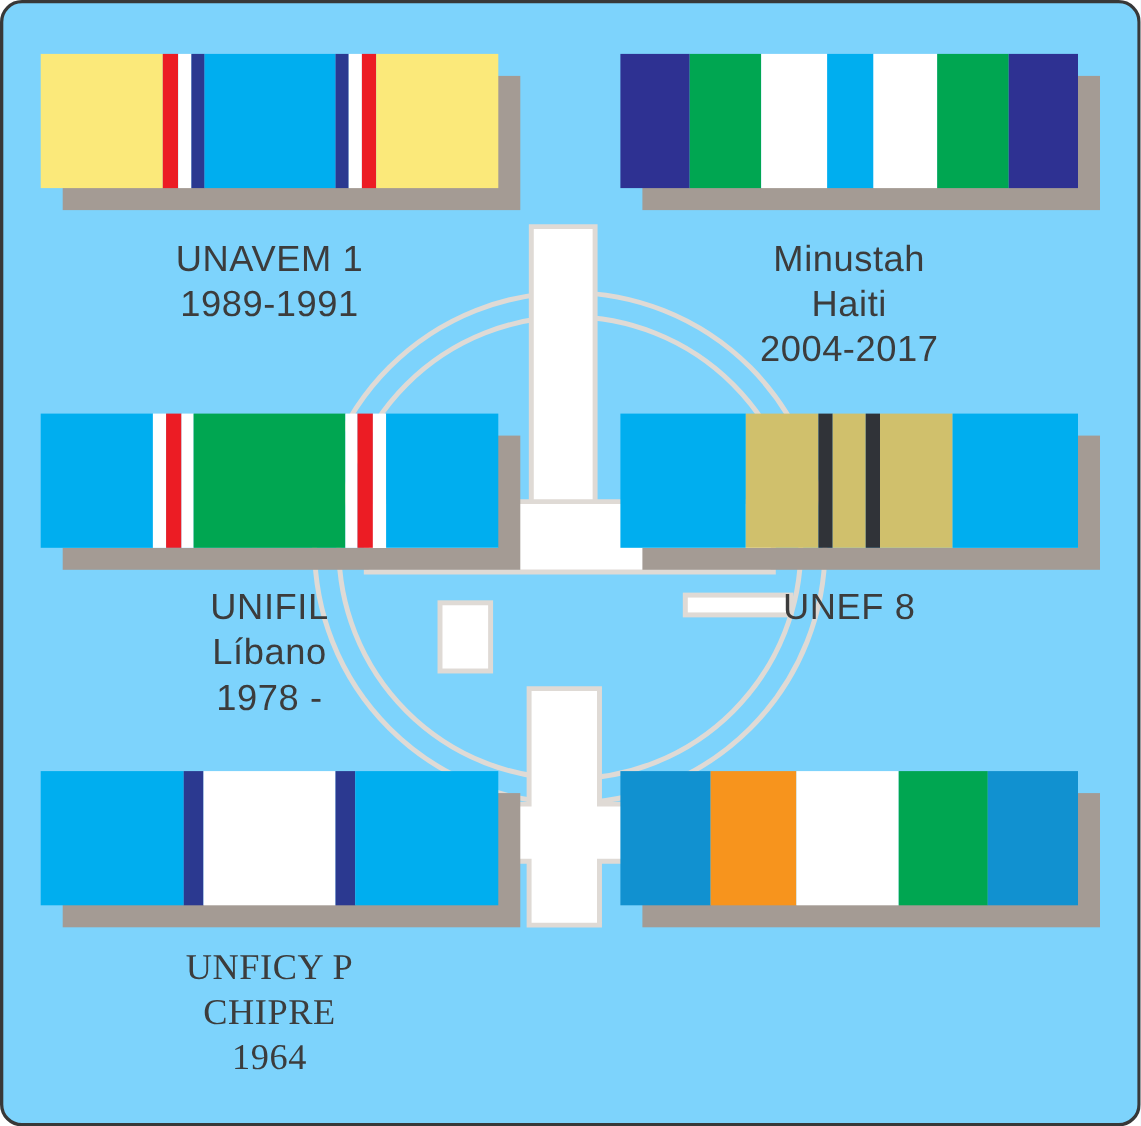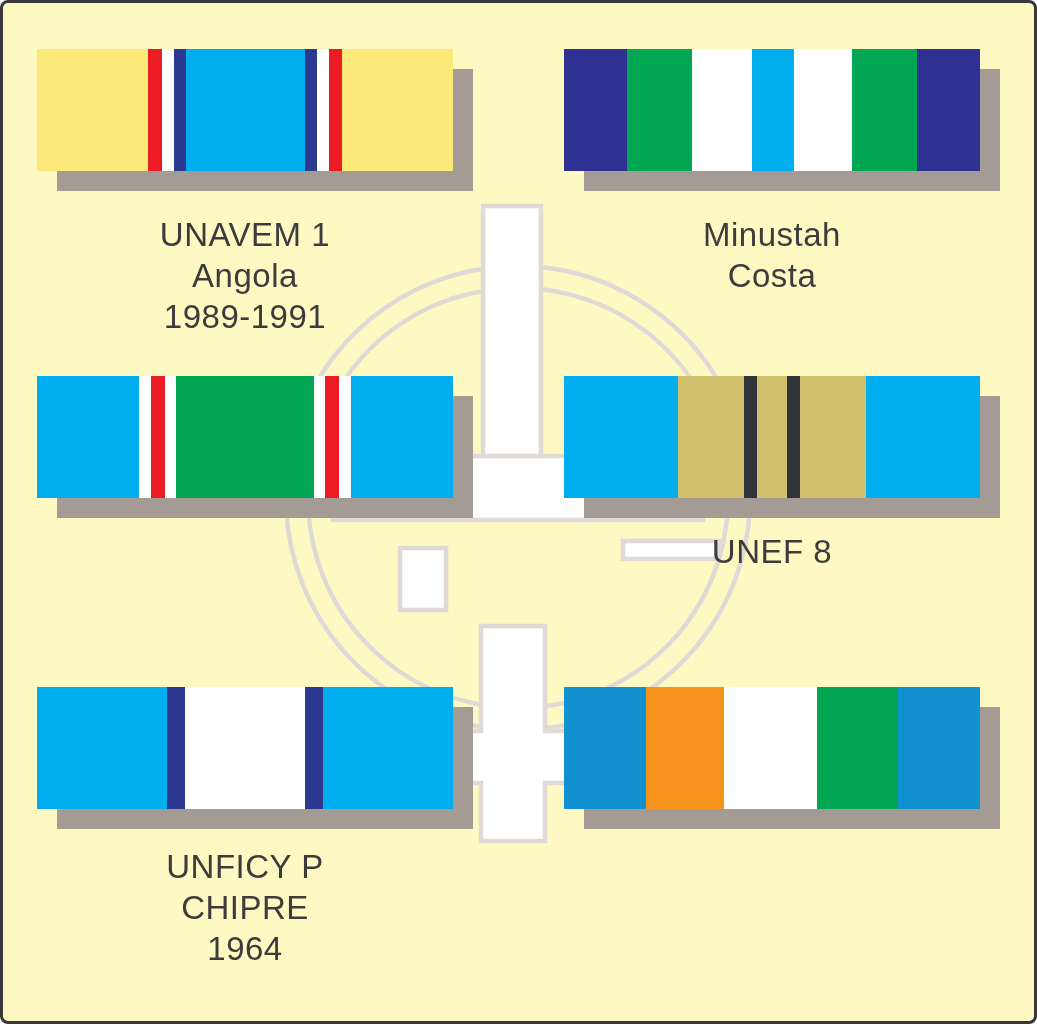--- a/index.html
+++ b/index.html
@@ -5,39 +5,39 @@
   :root{
     --shadow:#A49B94;
     --text:#3C3C3C;
     --border:#383838;
     --wm:#DFDAD5;
   }
   html,body{margin:0;padding:0;background:#fff;}
   .canvas{
     position:relative;
     width:1037px;height:1024px;
-    background:#fef9c3;
+    background:#7dd3fc;
     box-sizing:border-box;
     border:3px solid var(--border);
-    border-radius:8px;
+    border-radius:20px;
     overflow:hidden;
     font-family:"Liberation Sans", sans-serif;
   }
   .watermark{
     position:absolute;left:0;top:0;width:1037px;height:1024px;
     z-index:0;
   }
   .cell{
     position:absolute;width:416px;z-index:1;
   }
   .c1{left:34px;}
   .c2{left:561px;}
   .r1{top:46px;}
   .r2{top:373px;}
-  .r3{top:684px;}
+  .r3{top:698px;font-family:Liberation Serif, serif;}
   .ribbon{
     width:416px;height:122px;
     display:flex;flex-direction:row;
     box-shadow:20px 20px 0 0 var(--shadow);
   }
   .stripe{height:100%;}
   .label{
     width:100%;
     text-align:center;
     color:var(--text);
@@ -73,53 +73,58 @@
         <div class="stripe" style="width: 3%; background: rgb(255, 255, 255);"></div>
         <div class="stripe" style="width: 2.8%; background: rgb(43, 57, 144);"></div>
         <div class="stripe" style="width: 28.6%; background: rgb(0, 174, 239);"></div>
         <div class="stripe" style="width: 2.8%; background: rgb(43, 57, 144);"></div>
         <div class="stripe" style="width: 3%; background: rgb(255, 255, 255);"></div>
         <div class="stripe" style="width: 3.2%; background: rgb(236, 28, 36);"></div>
         <div class="stripe" style="width: 26.6%; background: rgb(251, 233, 122);"></div>
       </div>
     <div class="label">
       <div>UNAVEM 1</div>
-      <div>Angola</div>
       <div>1989-1991</div>
     </div>
   </div>
 
   <div class="cell c2 r1">
     <div class="ribbon">
         <div class="stripe" style="width: 15.2%; background: rgb(46, 49, 146);"></div>
         <div class="stripe" style="width: 15.6%; background: rgb(0, 166, 81);"></div>
         <div class="stripe" style="width: 14.4%; background: rgb(255, 255, 255);"></div>
         <div class="stripe" style="width: 10%; background: rgb(0, 174, 239);"></div>
         <div class="stripe" style="width: 14%; background: rgb(255, 255, 255);"></div>
         <div class="stripe" style="width: 15.6%; background: rgb(0, 166, 81);"></div>
         <div class="stripe" style="width: 15.2%; background: rgb(46, 49, 146);"></div>
       </div>
     <div class="label">
       <div>Minustah</div>
-      <div>Costa</div>
+      <div>Haiti</div>
+      <div>2004-2017</div>
     </div>
   </div>
 
   <div class="cell c1 r2">
     <div class="ribbon">
         <div class="stripe" style="width: 24.5%; background: rgb(0, 174, 239);"></div>
         <div class="stripe" style="width: 2.8%; background: rgb(255, 255, 255);"></div>
         <div class="stripe" style="width: 3.4%; background: rgb(236, 28, 36);"></div>
         <div class="stripe" style="width: 2.6%; background: rgb(255, 255, 255);"></div>
         <div class="stripe" style="width: 33.4%; background: rgb(0, 166, 81);"></div>
         <div class="stripe" style="width: 2.6%; background: rgb(255, 255, 255);"></div>
         <div class="stripe" style="width: 3.4%; background: rgb(236, 28, 36);"></div>
         <div class="stripe" style="width: 2.8%; background: rgb(255, 255, 255);"></div>
         <div class="stripe" style="width: 24.5%; background: rgb(0, 174, 239);"></div>
       </div>
+    <div class="label">
+      <div>UNIFIL</div>
+      <div>Líbano</div>
+      <div>1978 -</div>
+    </div>
   </div>
 
   <div class="cell c2 r2">
     <div class="ribbon">
         <div class="stripe" style="width: 27.4%; background: rgb(0, 174, 239);"></div>
         <div class="stripe" style="width: 15.9%; background: rgb(208, 192, 108);"></div>
         <div class="stripe" style="width: 3.1%; background: rgb(48, 51, 56);"></div>
         <div class="stripe" style="width: 7.2%; background: rgb(208, 192, 108);"></div>
         <div class="stripe" style="width: 3.1%; background: rgb(48, 51, 56);"></div>
         <div class="stripe" style="width: 15.9%; background: rgb(208, 192, 108);"></div>

